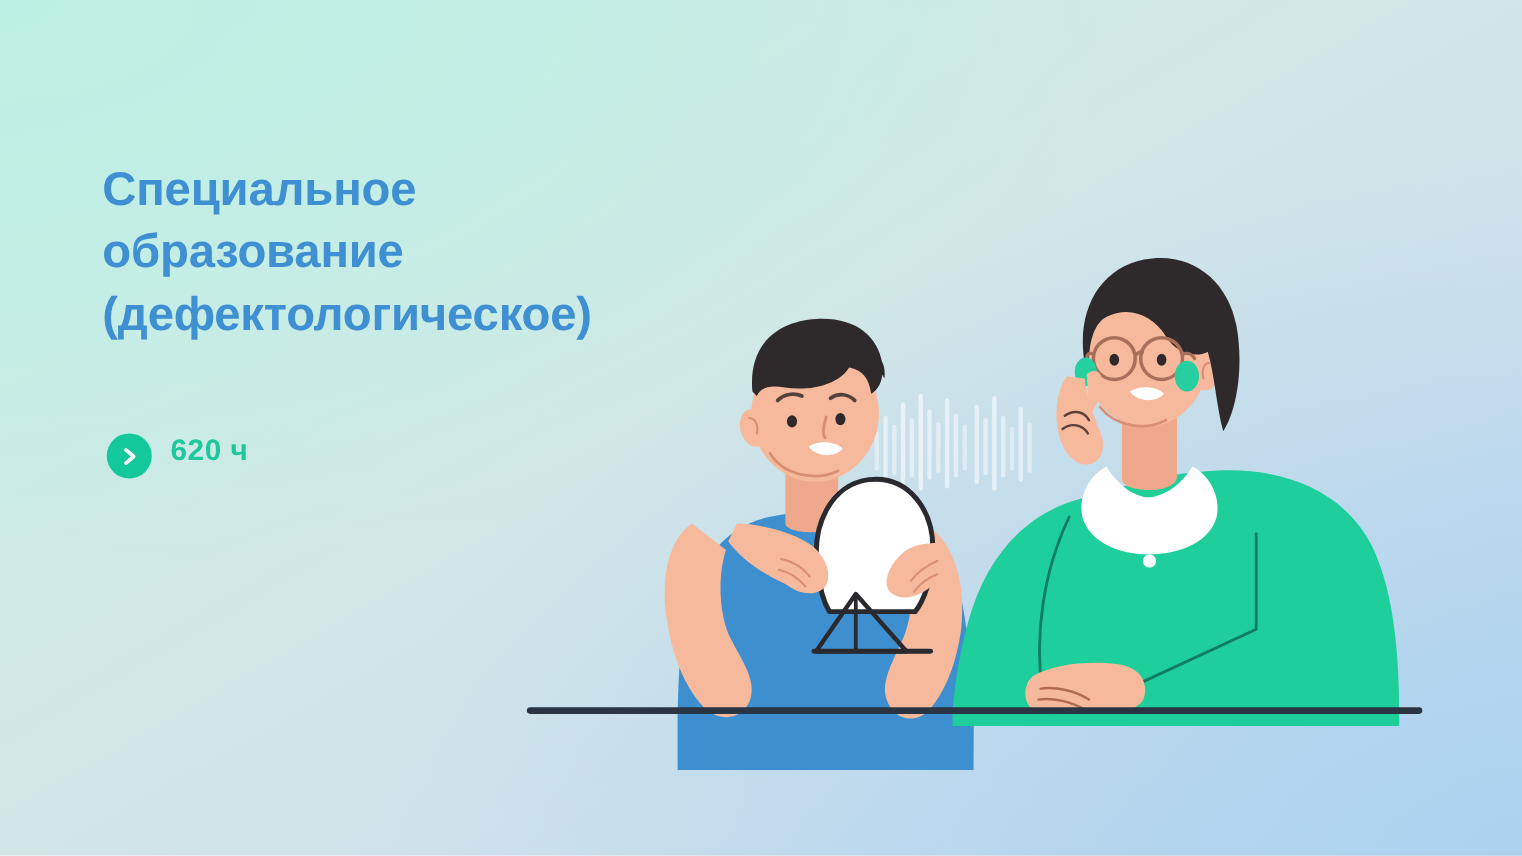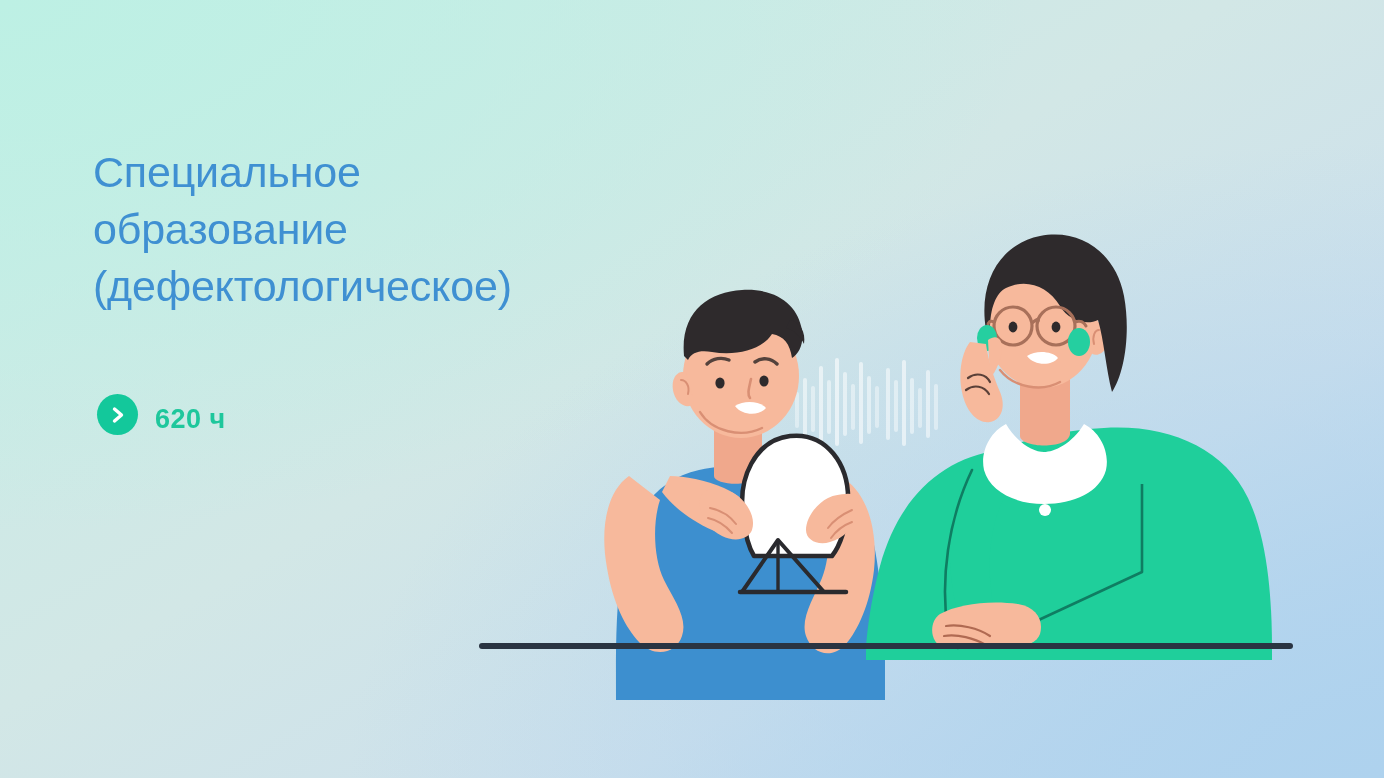--- a/index.html
+++ b/index.html
@@ -19,32 +19,32 @@
   }
 
   
   .text-block {
     position:absolute;
     left:93px; top:144px;
     width:620px;
   }
   .title {
     font-size:43px;
-    font-weight:normal;
+    font-weight:bold;
     line-height:1.32;
     color:#3f90d2;
     letter-spacing:-0.2px;
   }
   .title .ln { display:block; }
 
   .hours-row {
     position:absolute;
     left:97px; top:394px;
     display:flex;
-    align-items:flex-end;
+    align-items:flex-start;
     gap:17px;
   }
   .chev-circle {
     width:41px; height:41px;
     border-radius:50%;
     background:#13c89b;
     display:flex; align-items:center; justify-content:center;
     flex:0 0 auto;
   }
   .hours-label {

